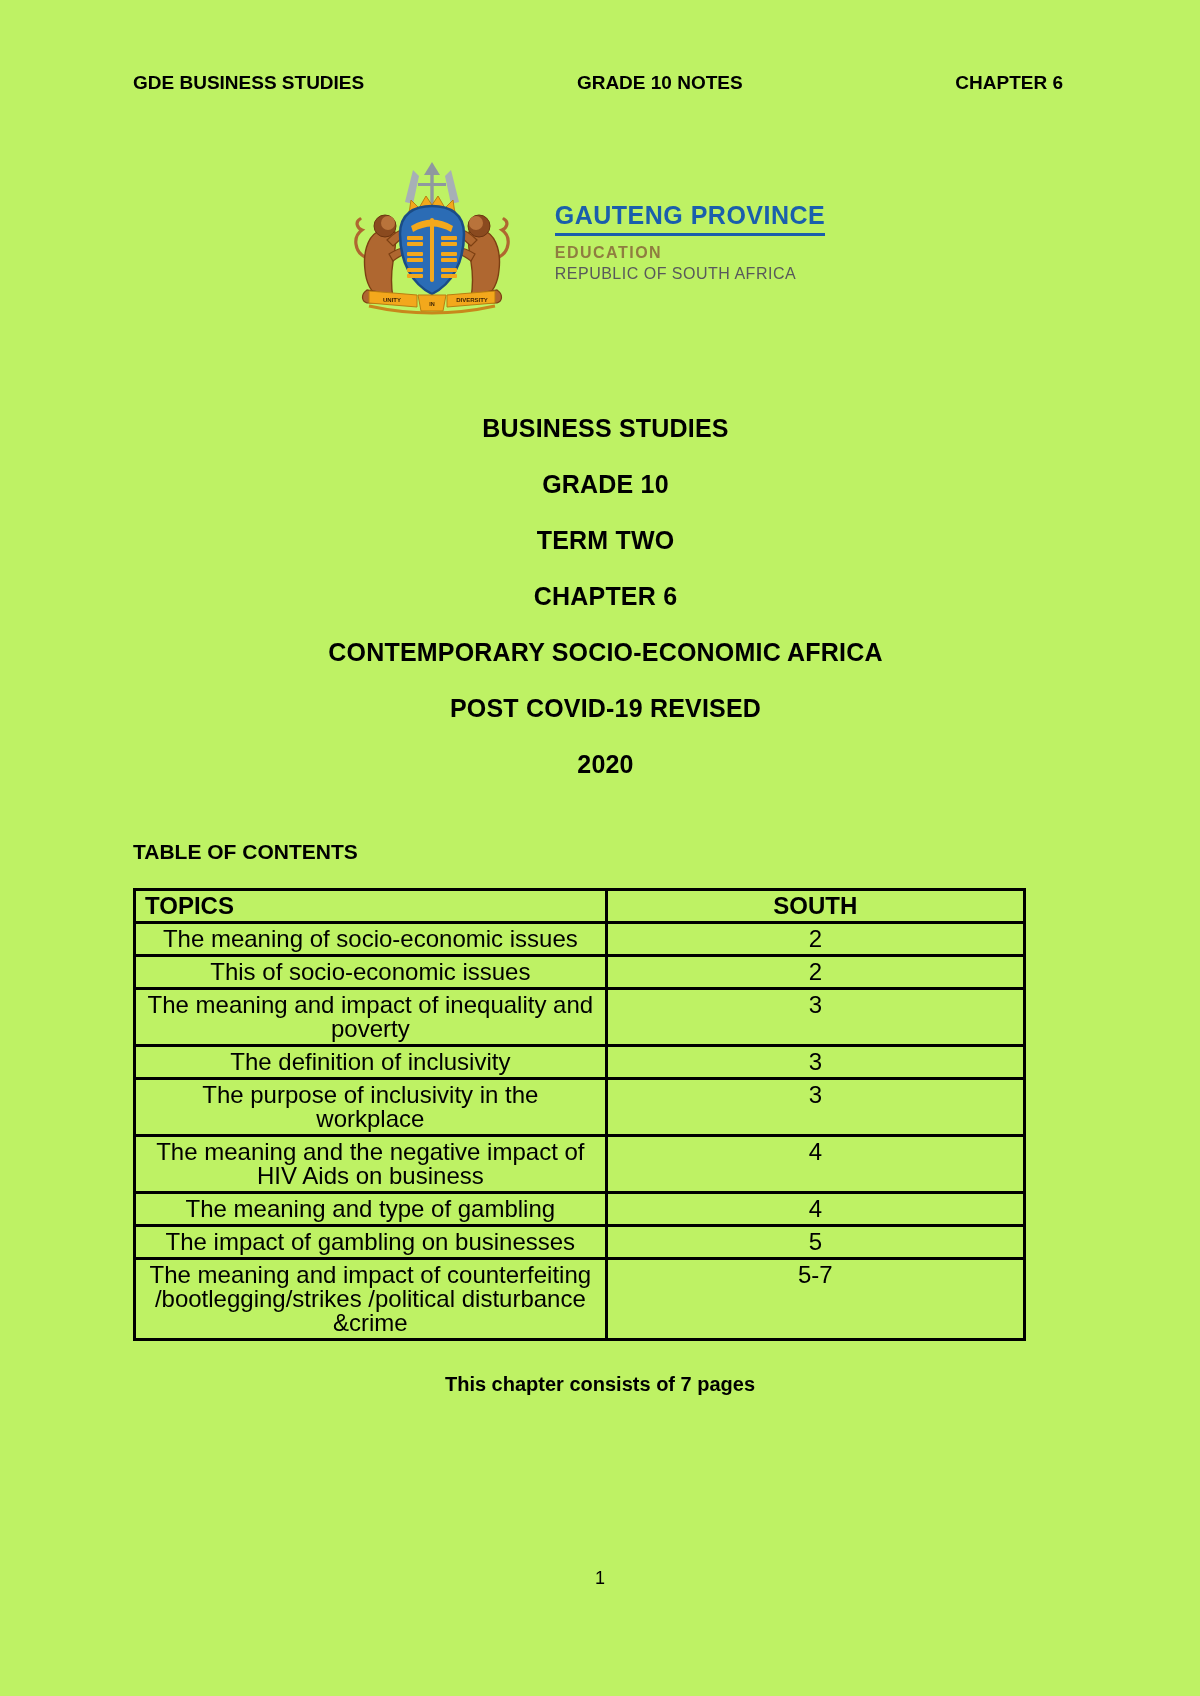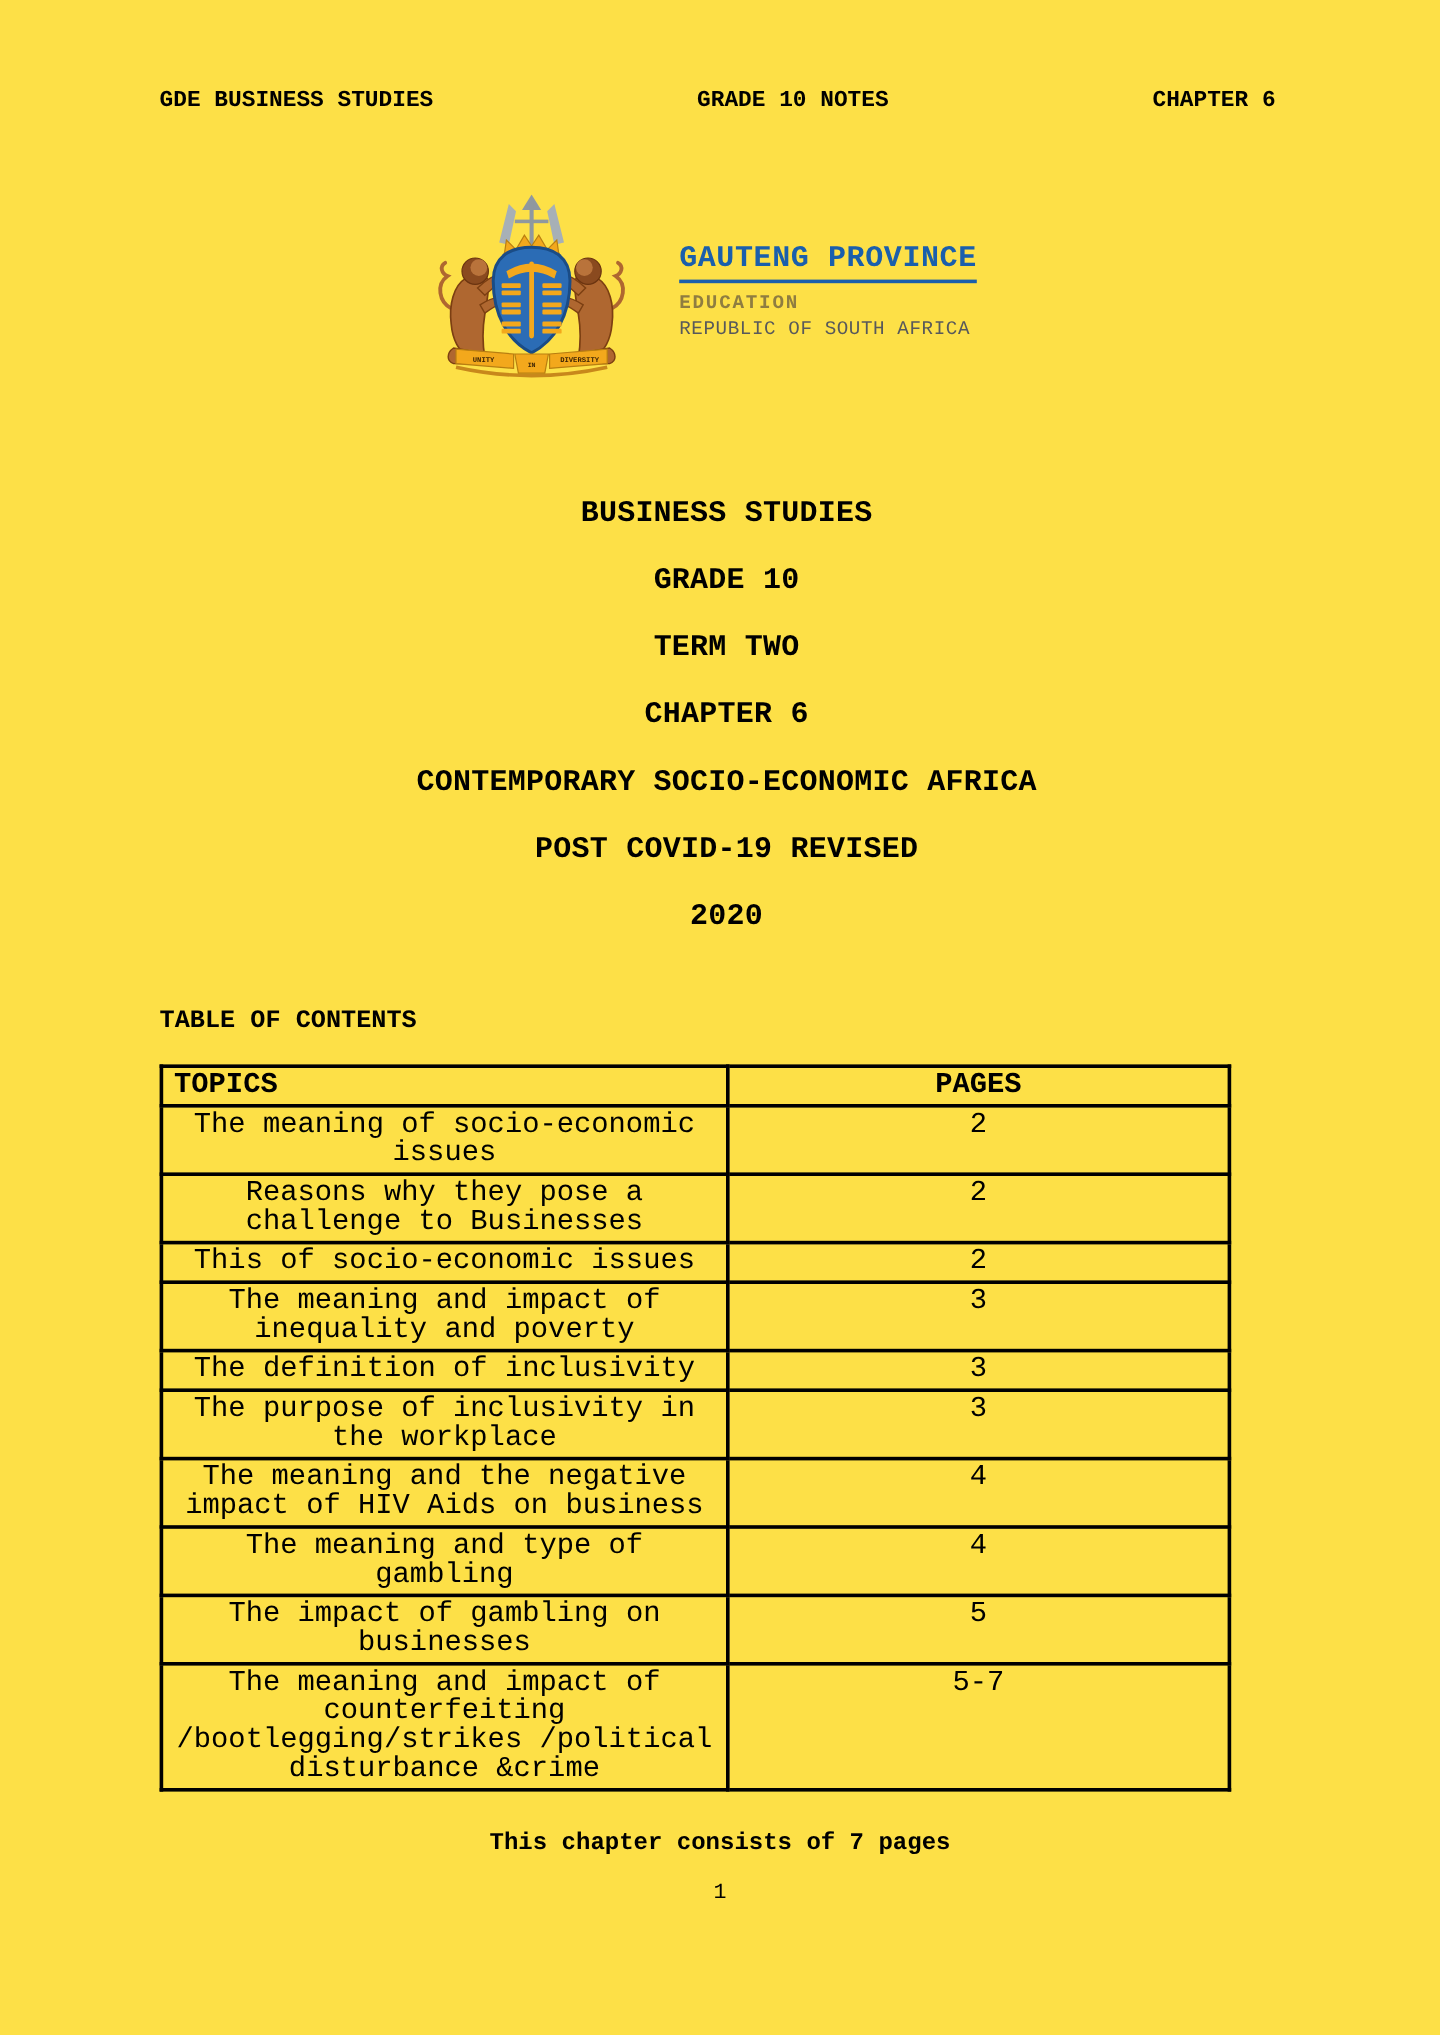--- a/index.html
+++ b/index.html
@@ -3,23 +3,22 @@
 <meta charset="utf-8">
 <style>
   * { margin: 0; padding: 0; box-sizing: border-box; }
   html, body { background: #ffffff; }
   body { font-family: "Liberation Sans", sans-serif; color: #000; }
   .page {
     position: relative;
     width: 1200px;
     height: 1696px;
     margin: 0 auto;
-    background: #fde047;
+    background: #bef264;
     overflow: hidden;
-    font-family: Liberation Mono, monospace;
   }
   
   .doc-header {
     display: flex;
     justify-content: space-between;
     padding: 72px 137px 0 133px;
     font-size: 19px;
     font-weight: bold;
   }
   
@@ -190,33 +189,29 @@
     <div class="title-line">POST COVID-19 REVISED</div>
     <div class="title-line">2020</div>
   </div>
 
   <div class="toc-heading">TABLE OF CONTENTS</div>
 
   <table class="toc">
     <thead>
       <tr>
         <th class="col-topics">TOPICS</th>
-        <th class="col-pages">PAGES</th>
+        <th class="col-pages">SOUTH</th>
       </tr>
     </thead>
     <tbody>
       <tr>
         <td class="topic-cell">The meaning of socio-economic issues</td>
         <td class="pages-cell">2</td>
       </tr>
       <tr>
-        <td class="topic-cell">Reasons why they pose a challenge to Businesses</td>
-        <td class="pages-cell">2</td>
-      </tr>
-      <tr>
         <td class="topic-cell">This of socio-economic issues</td>
         <td class="pages-cell">2</td>
       </tr>
       <tr>
         <td class="topic-cell">The meaning  and impact of inequality and poverty</td>
         <td class="pages-cell">3</td>
       </tr>
       <tr>
         <td class="topic-cell">The definition of inclusivity</td>
         <td class="pages-cell">3</td>

